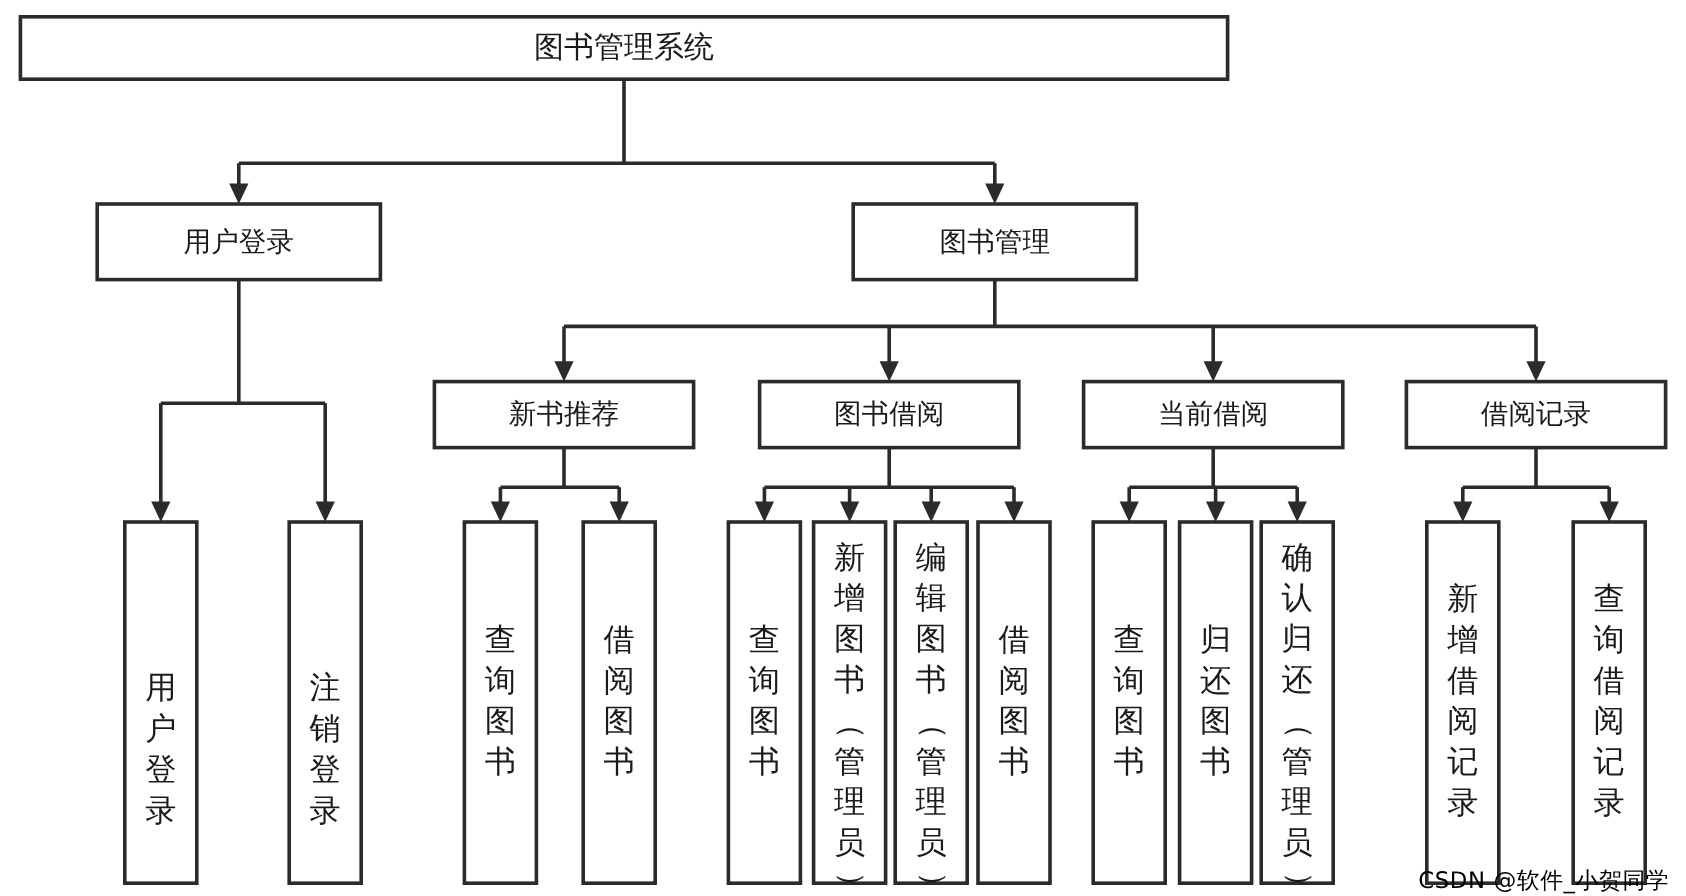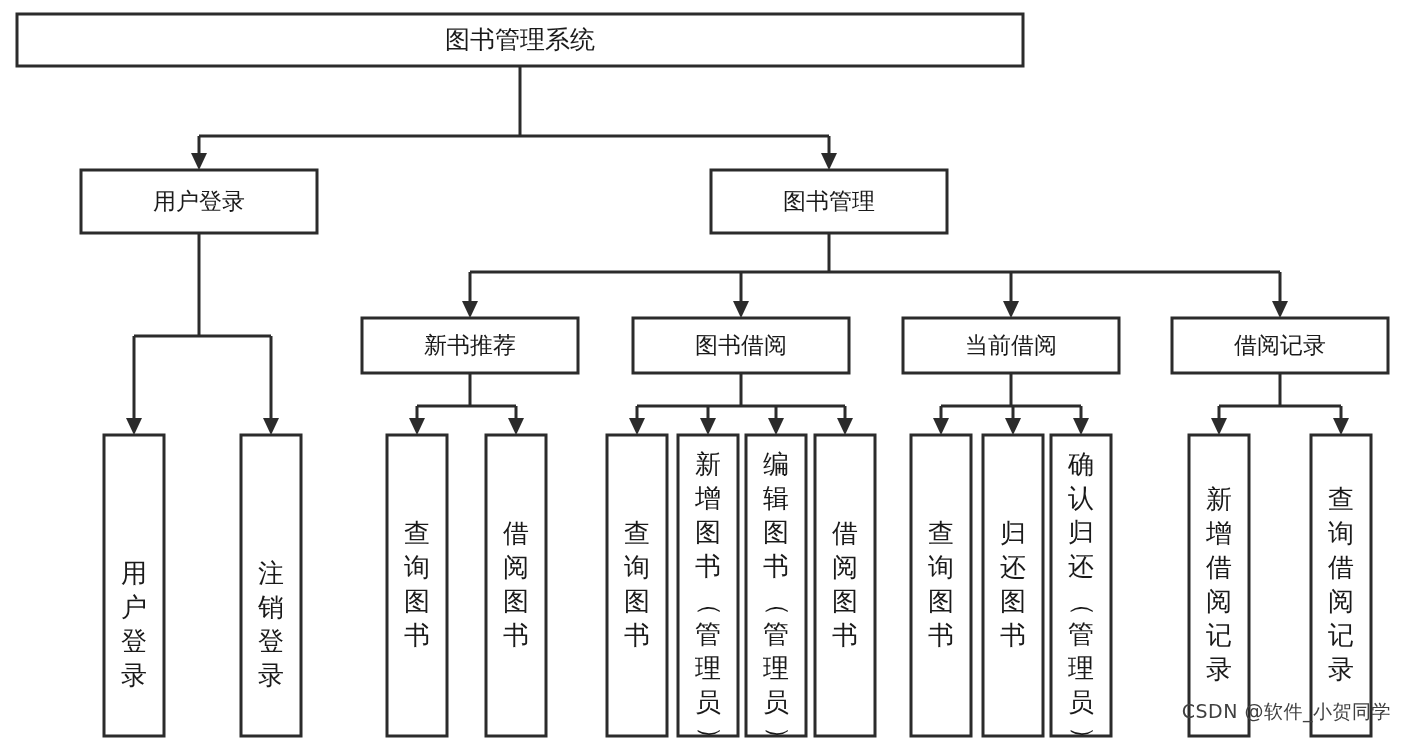--- a/index.html
+++ b/index.html
@@ -50,24 +50,24 @@
     stroke-width: 3;
     fill: none;
   }
   .arrowhead {
     fill: #2b2b2b;
     stroke: none;
   }
   .watermark-text {
     position: absolute;
     right: 14px;
-    bottom: 22px;
+    bottom: 0;
     font-family: "DejaVu Sans", "Liberation Sans", sans-serif;
     font-size: 19px;
-    color: #404040;
+    color: #000000;
     white-space: nowrap;
     letter-spacing: 0.5px;
   }
 </style>
 </head>
 <body>
 
 <div id="diagram-root">
   <svg class="flowchart" viewBox="0 0 1405 747" xmlns="http://www.w3.org/2000/svg">
     <defs>

